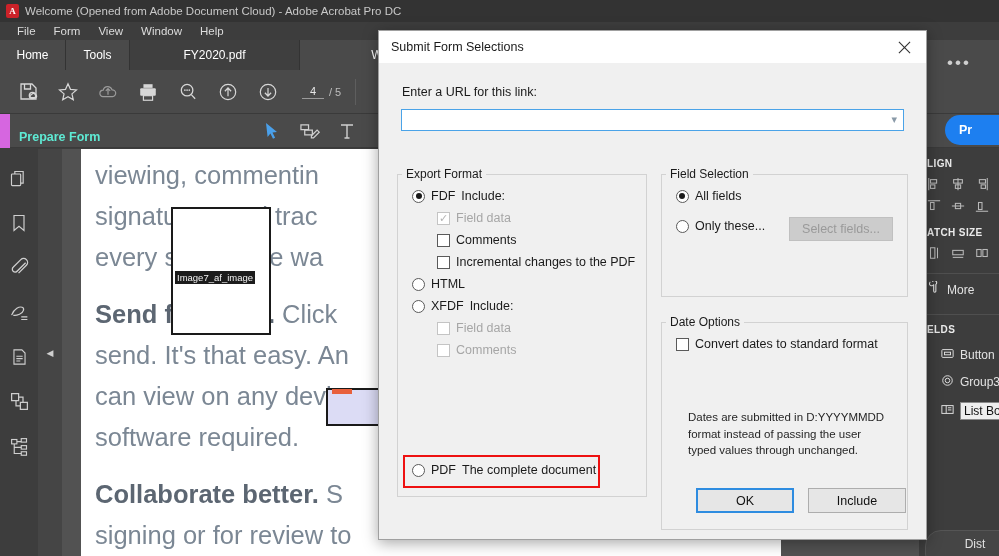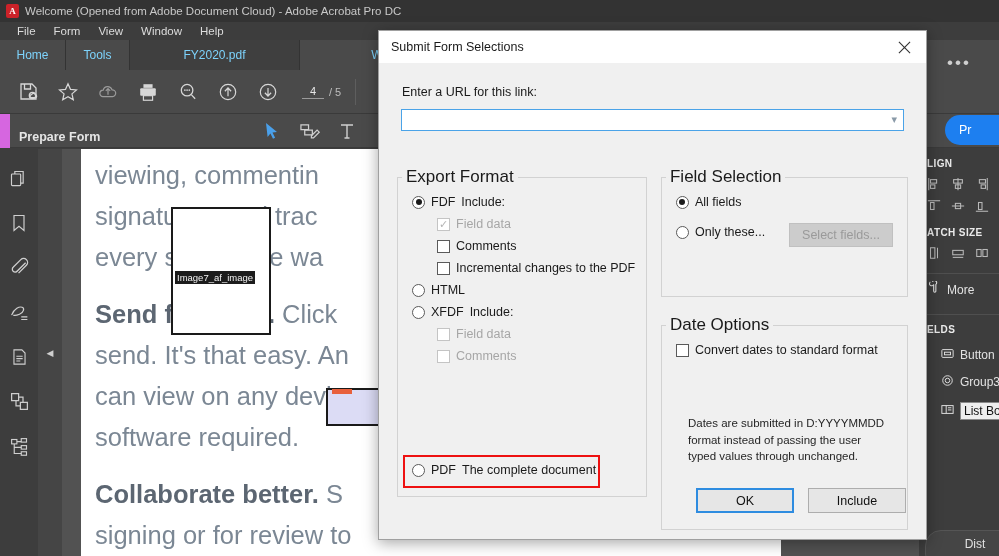--- a/index.html
+++ b/index.html
@@ -29,21 +29,21 @@
   
   .menubar {
     height:18px; background:#3d3d3d; display:flex; align-items:center;
     padding-left:8px; gap:0px;
   }
   .menubar .mi { color:#dcdcdc; font-size:11.5px; padding:0 9px; cursor:default; }
 
   
   .tabstrip { height:30px; background:#4a4a4a; display:flex; align-items:stretch; }
   .tabstrip .tab {
-    color:#7dd3fc; font-size:12px; display:flex; align-items:center;
+    color:#ffffff; font-size:12px; display:flex; align-items:center;
     justify-content:center; border-right:1px solid #333; white-space:nowrap;
   }
   .tab.home { width:66px; }
   .tab.tools { width:64px; }
   .tab.doc { width:170px; background:#3f3f3f; }
   .tab.doc2 { width:170px; }
 
   
   .maintoolbar {
     height:44px; background:#4a4a4a; display:flex; align-items:center;
@@ -68,30 +68,30 @@
     display:flex; align-items:center; justify-content:center;
   }
   .ellipsis { color:#cfcfcf; font-size:17px; letter-spacing:2px; line-height:1; }
 
   
   .prepbar {
     height:34px; background:#4a4a4a; display:flex; align-items:center;
     border-bottom:1px solid #3a3a3a; position:relative;
   }
   .prepaccent { width:10px; height:34px; background:#d666e0; }
-  .preptitle { color:#e5e5e5; font-size:12.5px; font-weight:bold; margin-left:9px;margin-top:13px; }
+  .preptitle { color:#5eead4; font-size:12.5px; font-weight:bold; margin-left:9px;margin-top:13px; }
   .preptools { position:absolute; left:265px; top:0; height:34px; display:flex; align-items:center; gap:18px; }
   .preptools .pt { color:#d0d0d0; display:flex; align-items:center; }
 
   
   .previewpill {
     position:absolute; right:0; top:115px; height:30px; min-width:54px;
     background:#1d7ff0; border-radius:15px 0 0 15px; display:flex;
     align-items:center; padding-left:14px; color:#fff;
-    font-size:12.5px; font-weight:normal; overflow:hidden;
+    font-size:12.5px; font-weight:bold; overflow:hidden;
   }
 
   
   .leftrail {
     position:absolute; left:0; top:149px; width:38px; bottom:0;
     background:#3d3d3d; display:flex; flex-direction:column;
     align-items:center; padding-top:20px; gap:20px;
   }
   .leftrail .ri { color:#cfcfcf; }
   .railcol2 {
@@ -200,21 +200,21 @@
   }
   .urlinput .chev {
     position:absolute; right:6px; top:3px; color:#8a9aa8; font-size:11px;
   }
 
   fieldset.grp {
     border:1px solid #d2d2d2; margin:18px 0 0 0; padding:0;
     background:#f0f0f0;
   }
   fieldset.grp > legend {
-    font-size:17px; color:#1a1a1a; padding:0 4px; margin-left:4px;
+    font-size:12px; color:#1a1a1a; padding:0 4px; margin-left:4px;
   }
 
   .cols { display:flex; gap:14px; margin-top:18px; }
   .col-left { width:256px; }
   .col-right { width:253px; }
 
   .grp-export { height:330px; position:relative; }
   .grp-field  { height:130px; position:relative; }
   .grp-date   { height:215px; position:relative; margin-top:18px; }
 

